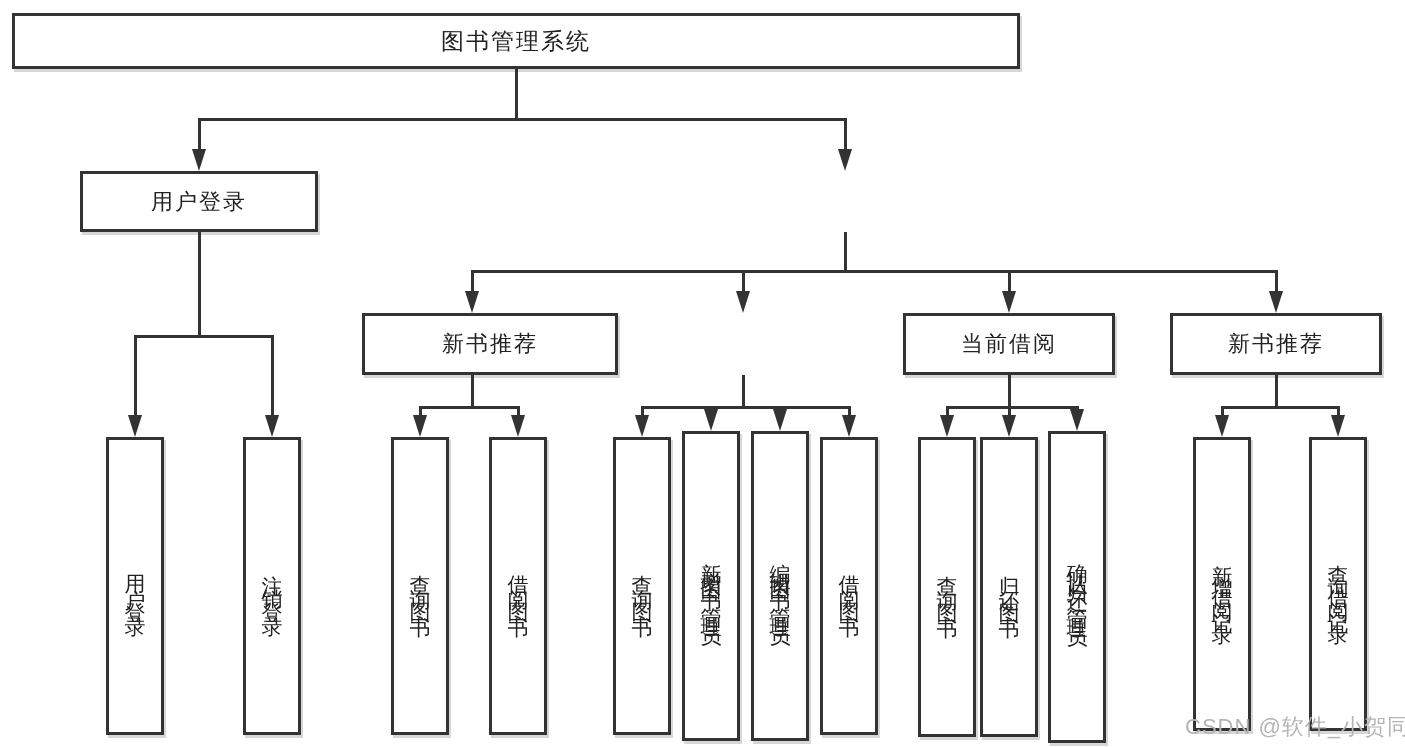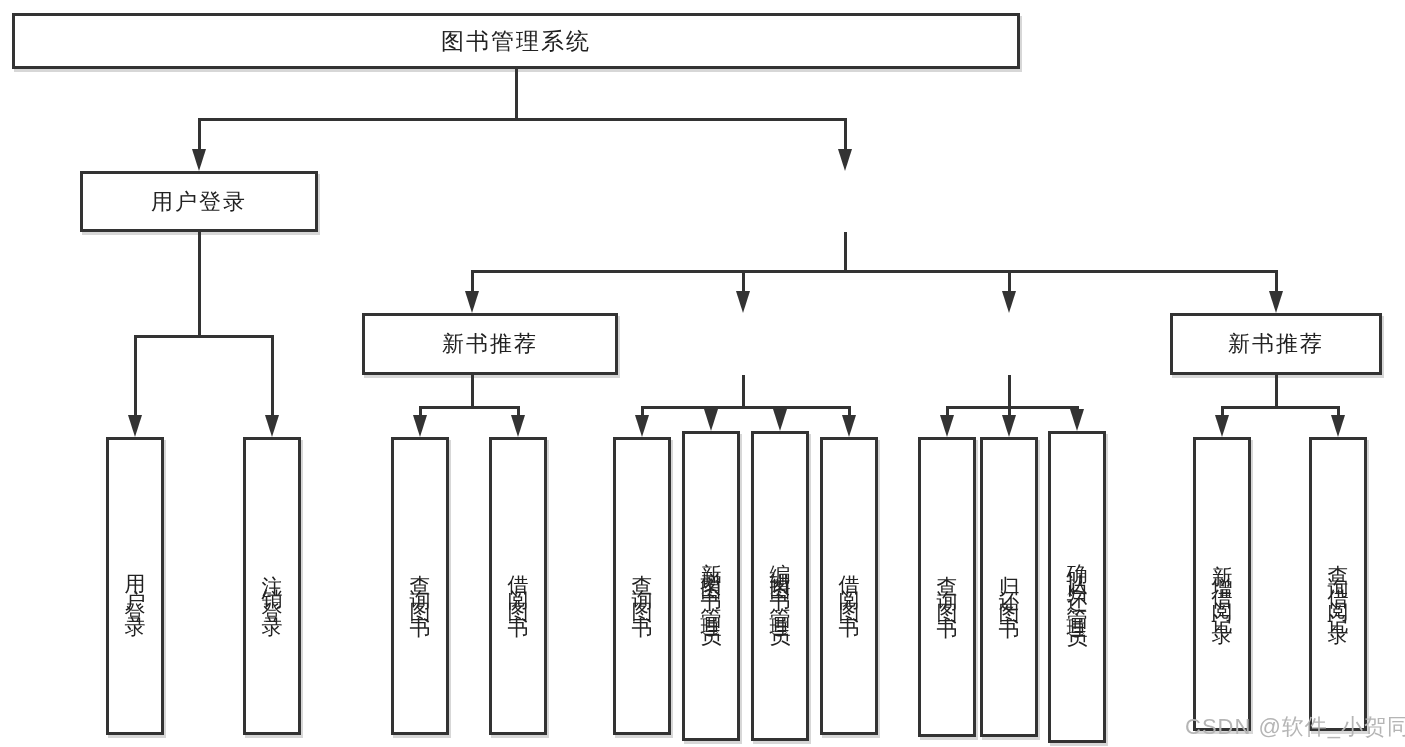--- a/index.html
+++ b/index.html
@@ -60,20 +60,21 @@
 </head>
 <body>
 
 <div class="canvas">
 
   <div class="box root" id="b-root">图书管理系统</div>
 
   <div class="box" id="b-ul">用户登录</div>
 
   <div class="box" id="b-nb">新书推荐</div>
+  <div class="box" id="b-cb">当前借阅</div>
   <div class="box" id="b-br">新书推荐</div>
 
   <div class="box vbox ls4" id="v-login">用户登录</div>
   <div class="box vbox ls4" id="v-logout">注销登录</div>
 
   <div class="box vbox ls4" id="v-nbq">查询图书</div>
   <div class="box vbox ls4" id="v-nbb">借阅图书</div>
 
   <div class="box vbox ls4" id="v-bbq">查询图书</div>
   <div class="box vbox ls9" id="v-bba">新增图书（管理员）</div>

